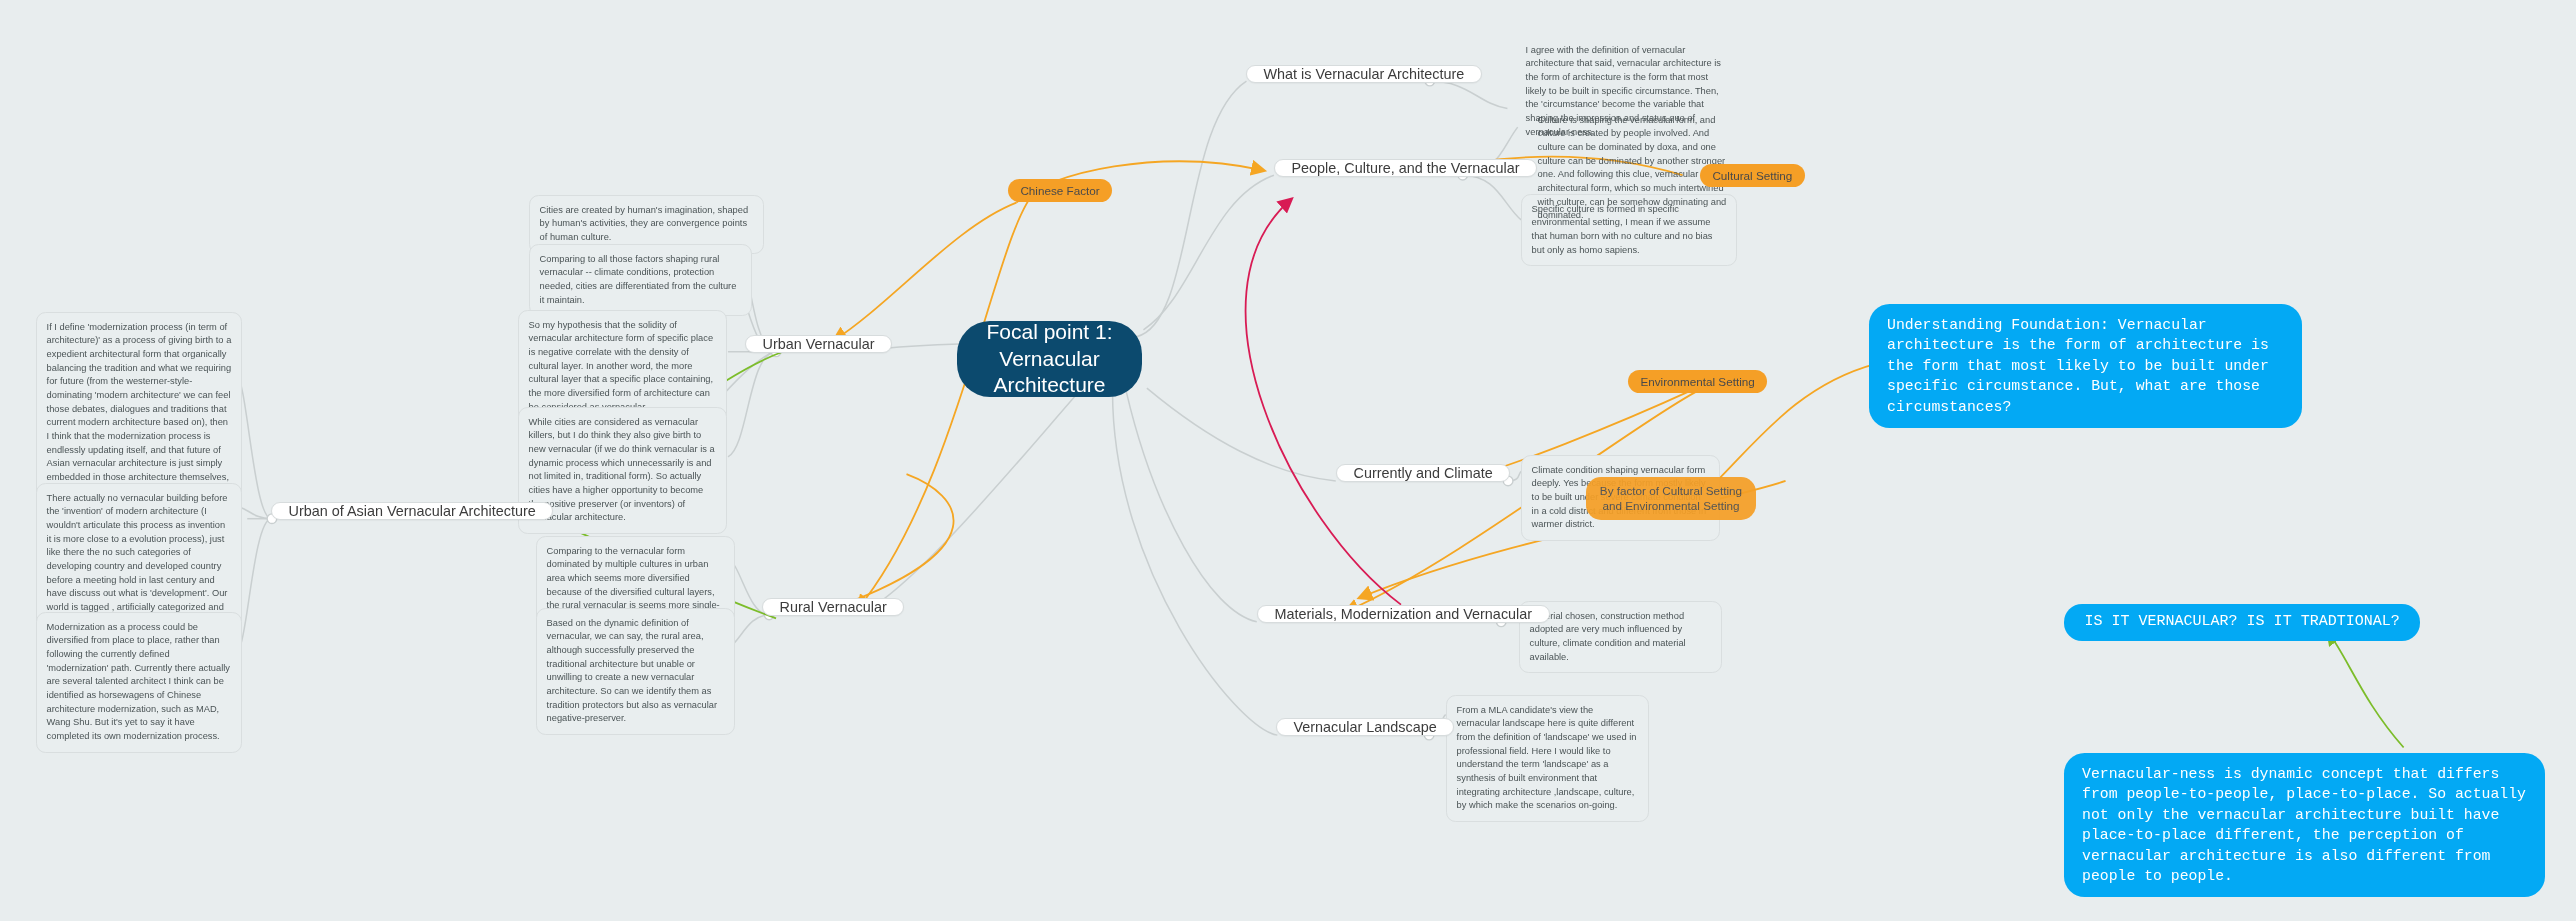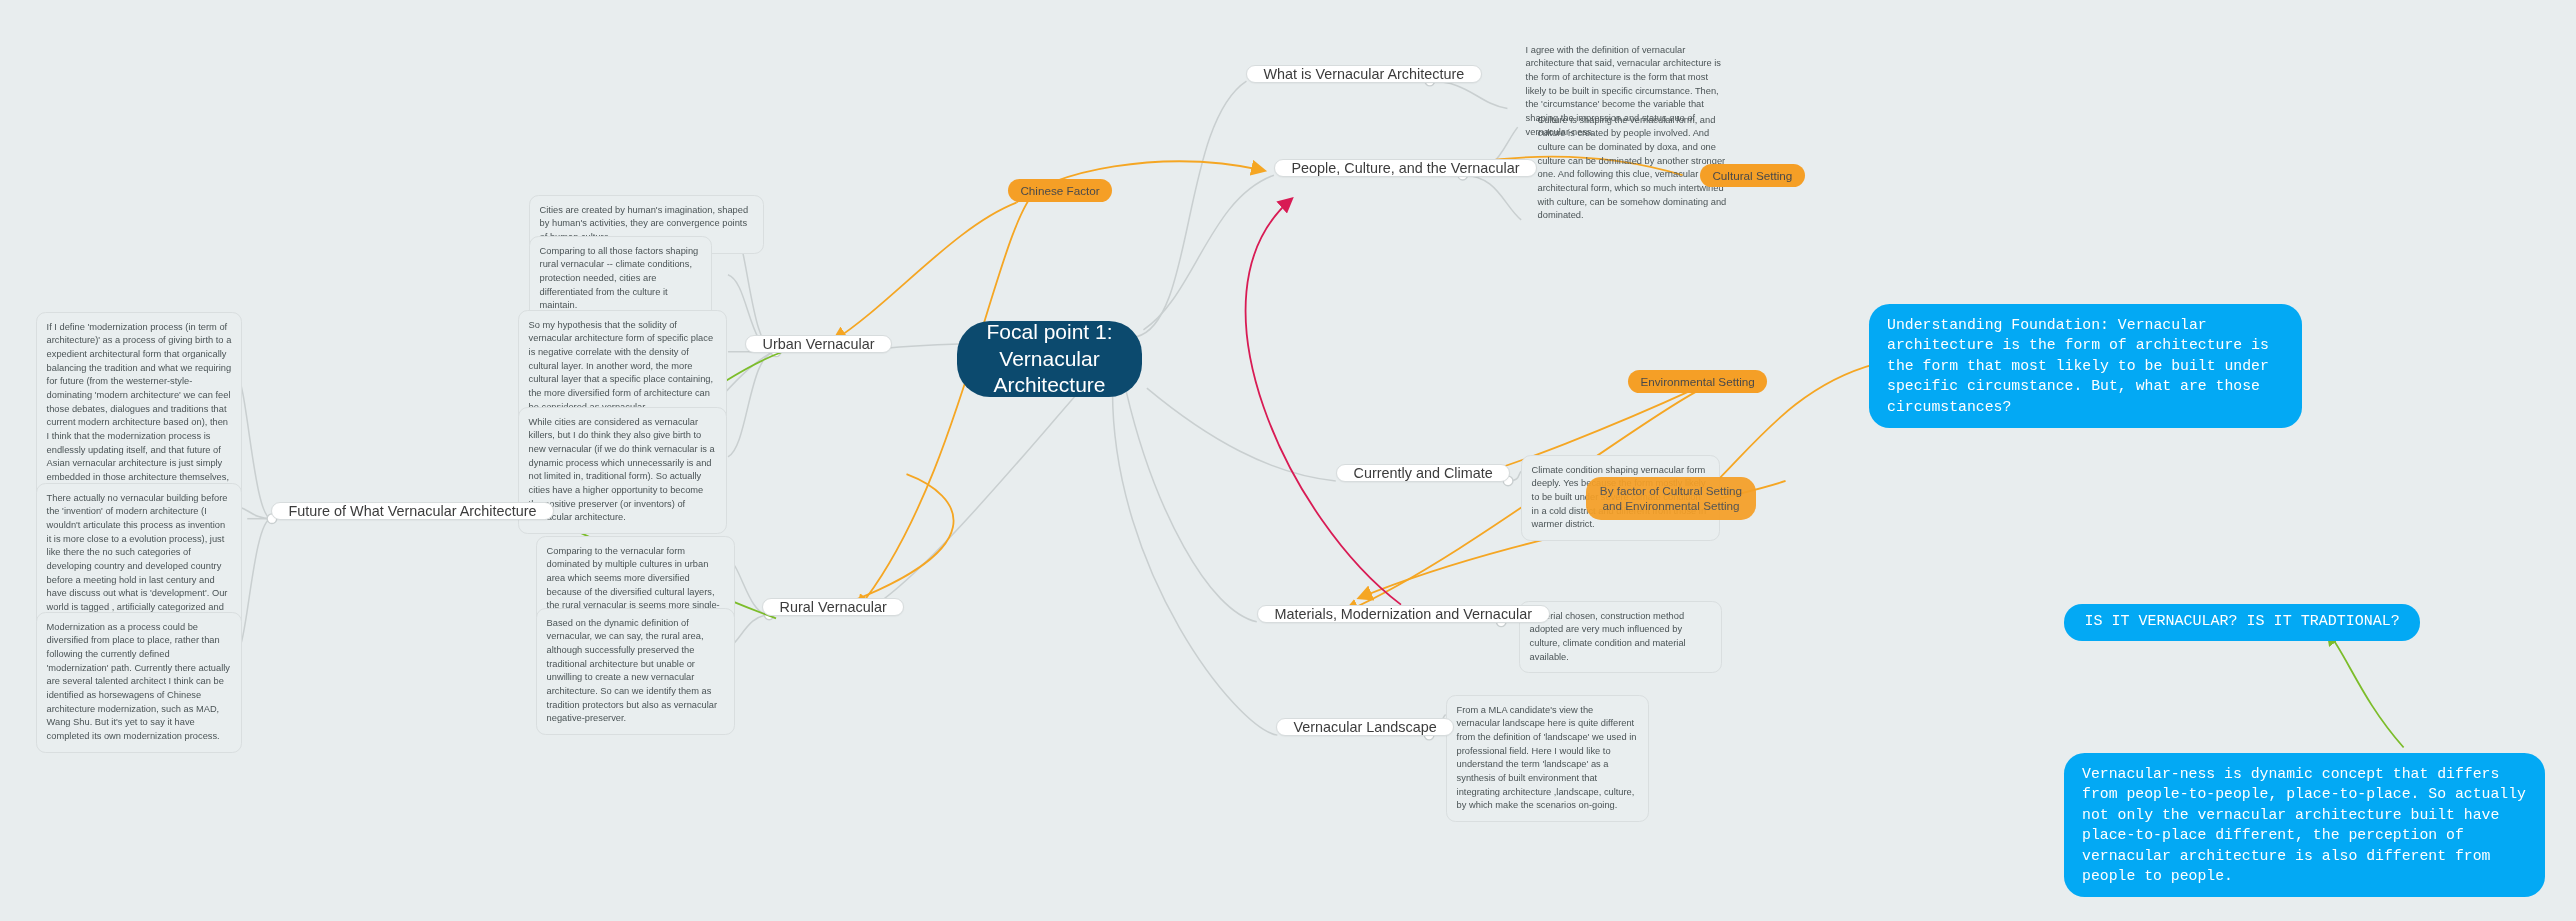--- a/index.html
+++ b/index.html
@@ -232,37 +232,40 @@
 
   <div class="topic" style="left:1257px; top:605px;">
     <span>Materials, Modernization and Vernacular</span>
   </div>
 
   <div class="topic" style="left:1276px; top:718px;">
     <span>Vernacular Landscape</span>
   </div>
 
   <div class="topic" style="left:271px; top:502px;">
-    <span>Future of What Vernacular Architecture</span>
+    <span>Urban of Asian Vernacular Architecture</span>
   </div>
 
   <div class="note plain" style="left:1516px; top:36px; width:221px;">
     <span>I agree with the definition of vernacular architecture that said, vernacular architecture is the form of architecture is the form that most likely to be built in specific circumstance. Then, the 'circumstance' become the variable that shaping the impression and status quo of vernacular-ness.</span>
   </div>
 
   <div class="note plain" style="left:1528px; top:106px; width:221px;">
     <span>Culture is shaping the vernacular form, and culture is created by people involved. And culture can be dominated by doxa, and one culture can be dominated by another stronger one. And following this clue, vernacular architectural form, which so much intertwined with culture, can be somehow dominating and dominated.</span>
   </div>
 
+  <div class="note" style="left:1521px; top:194px; width:216px;">
+    <span>Specific culture is formed in specific environmental setting, I mean if we assume that human born with no culture and no bias but only as homo sapiens.</span>
+  </div>
 
   <div class="note" style="left:529px; top:195px; width:235px;">
     <span>Cities are created by human's imagination, shaped by human's activities, they are convergence points of human culture.</span>
   </div>
 
-  <div class="note" style="left:529px; top:236px; width:183px;">
+  <div class="note" style="left:529px; top:244px; width:223px;">
     <span>Comparing to all those factors shaping rural vernacular -- climate conditions, protection needed, cities are differentiated from the culture it maintain.</span>
   </div>
 
   <div class="note" style="left:518px; top:310px; width:209px;">
     <span>So my hypothesis that the solidity of vernacular architecture form of specific place is negative correlate with the density of cultural layer. In another word, the more cultural layer that a specific place containing, the more diversified form of architecture can be considered as vernacular.</span>
   </div>
 
   <div class="note" style="left:518px; top:407px; width:209px;">
     <span>While cities are considered as vernacular killers, but I do think they also give birth to new vernacular (if we do think vernacular is a dynamic process which unnecessarily is and not limited in, traditional form). So actually cities have a higher opportunity to become the positive preserver (or inventors) of vernacular architecture.</span>
   </div>

